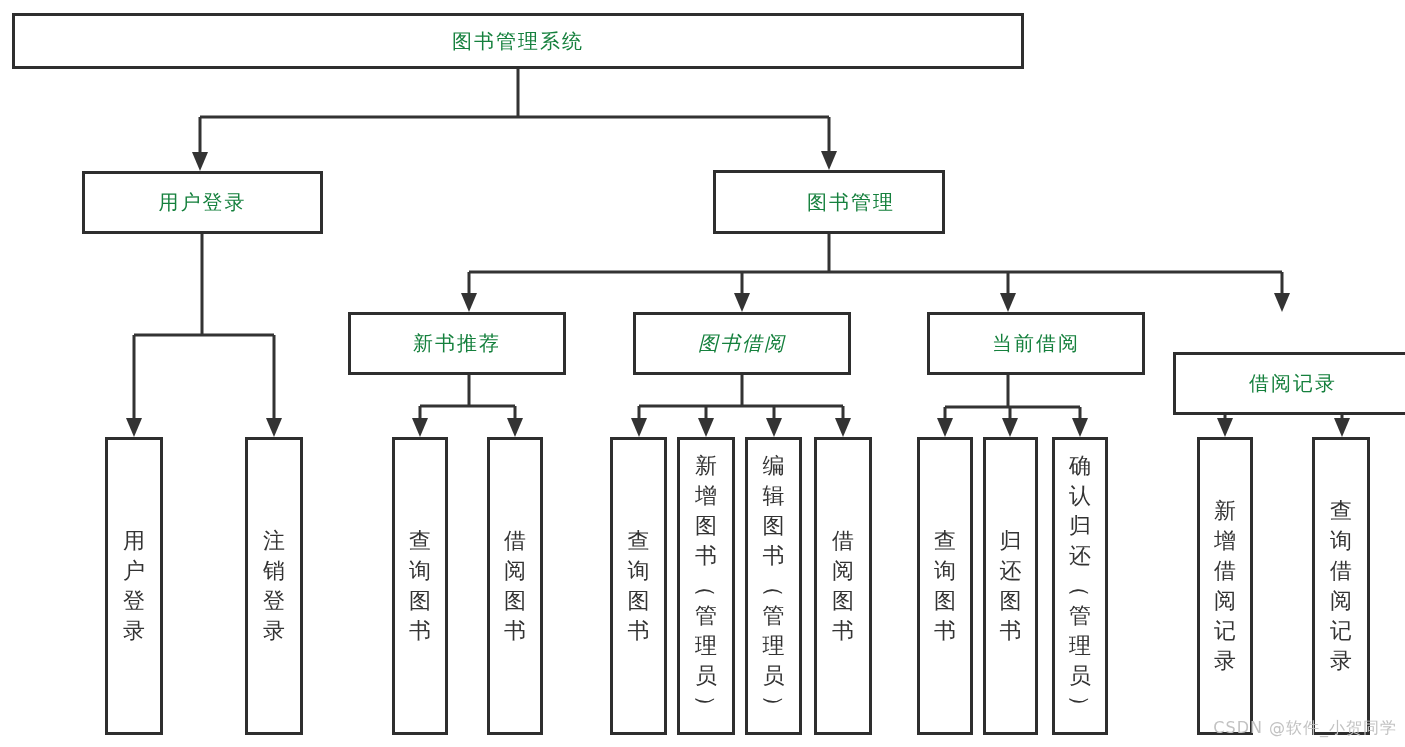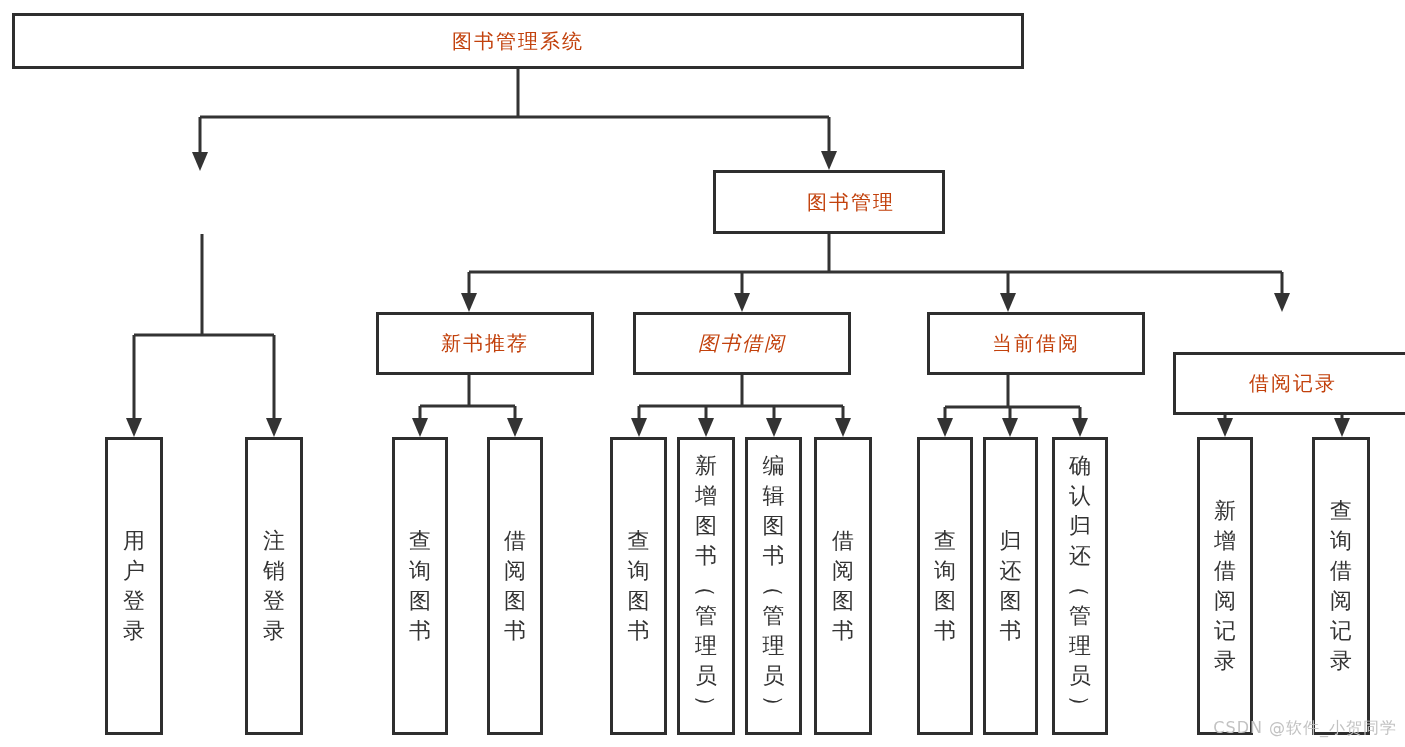--- a/index.html
+++ b/index.html
@@ -3,21 +3,21 @@
 <meta charset="utf-8">
 <style>
   * { margin:0; padding:0; box-sizing:border-box; }
   html,body { background:#ffffff; }
   body { font-family:"DejaVu Sans", sans-serif; }
   .stage { position:relative; width:1405px; height:747px; background:#ffffff; overflow:hidden; }
   svg.wires { position:absolute; left:0; top:0; width:1405px; height:747px; }
   .hbox {
     position:absolute; background:#ffffff; border:3px solid #2e2e2e;
     display:flex; align-items:center; justify-content:center;
-    font-size:20px; color:#c2410c; letter-spacing:2px; white-space:nowrap;
+    font-size:20px; color:#15803d; letter-spacing:2px; white-space:nowrap;
   }
   .leaf {
     position:absolute; top:437px; height:298px; background:#ffffff;
     border:3px solid #2e2e2e; display:flex; flex-direction:column;
     align-items:center; justify-content:center; color:#333333; overflow:hidden;
   }
   .vchar { display:block; width:100%; height:30px; line-height:30px; font-size:22px; text-align:center; }
   .vchar.rot { transform:rotate(90deg); }
   .watermark {
     position:absolute; right:8px; bottom:8px; font-size:16px;
@@ -55,23 +55,24 @@
       <polygon points="937,418 953,418 945,437"></polygon>
       <polygon points="1002,418 1018,418 1010,437"></polygon>
       <polygon points="1072,418 1088,418 1080,437"></polygon>
       <polygon points="1217,418 1233,418 1225,437"></polygon>
       <polygon points="1334,418 1350,418 1342,437"></polygon>
     </g>
   </svg>
 
   <div class="hbox" style="left:12px; top:13px; width:1012px; height:56px;">图书管理系统</div>
 
+  <div class="hbox" style="left:82px; top:171px; width:241px; height:63px;">用户登录</div>
   <div class="hbox" style="left:713px; top:170px; width:232px; height:64px;padding-left:44px;">图书管理</div>
 
-  <div class="hbox" style="left:376px; top:312px; width:218px; height:63px;">新书推荐</div>
+  <div class="hbox" style="left:348px; top:312px; width:218px; height:63px;">新书推荐</div>
   <div class="hbox" style="left:633px; top:312px; width:218px; height:63px;font-style:italic;">图书借阅</div>
   <div class="hbox" style="left:899px; top:312px; width:218px; height:63px;margin-left:28px;">当前借阅</div>
   <div class="hbox" style="left:1173px; top:320px; width:240px; height:63px;margin-top:32px;">借阅记录</div>
 
   <div class="leaf" style="left:105px; width:58px;">
       <span class="vchar">用</span>
       <span class="vchar">户</span>
       <span class="vchar">登</span>
       <span class="vchar">录</span>
     </div>

